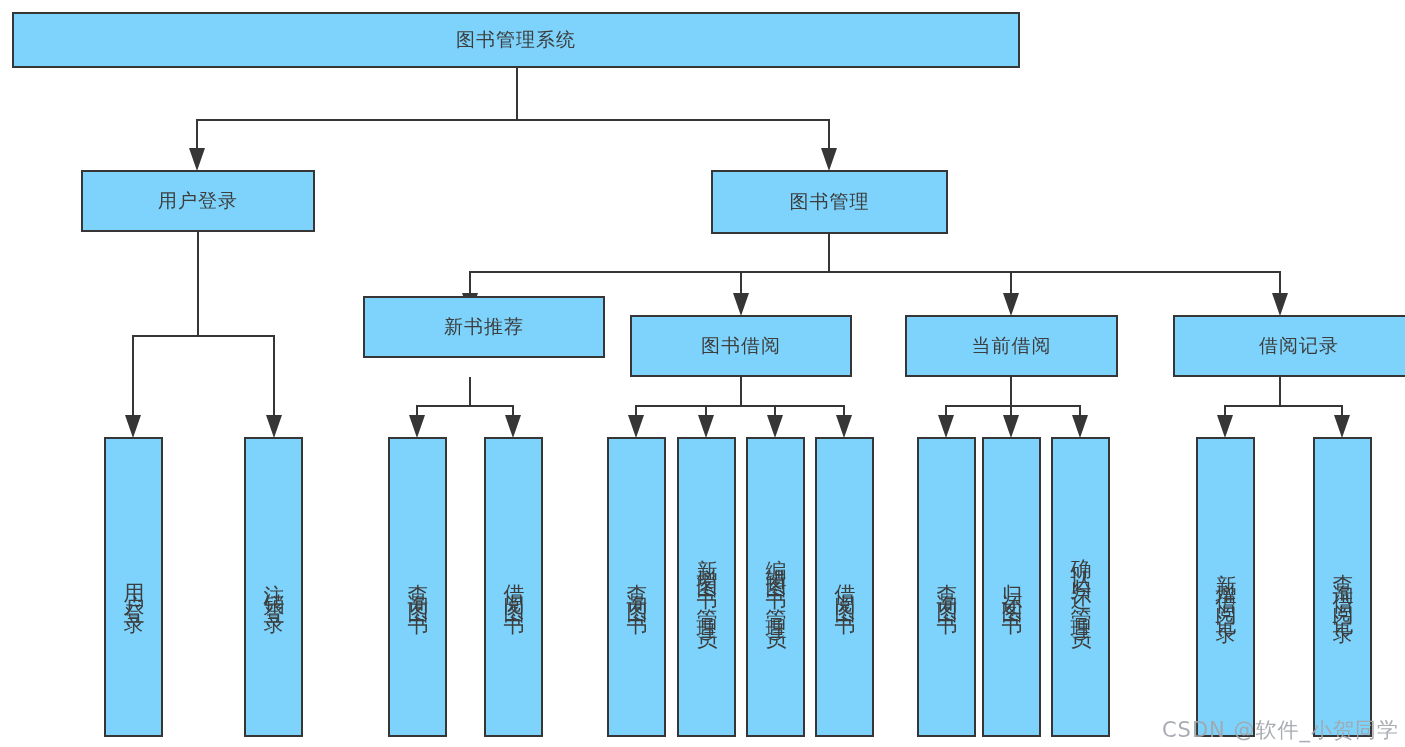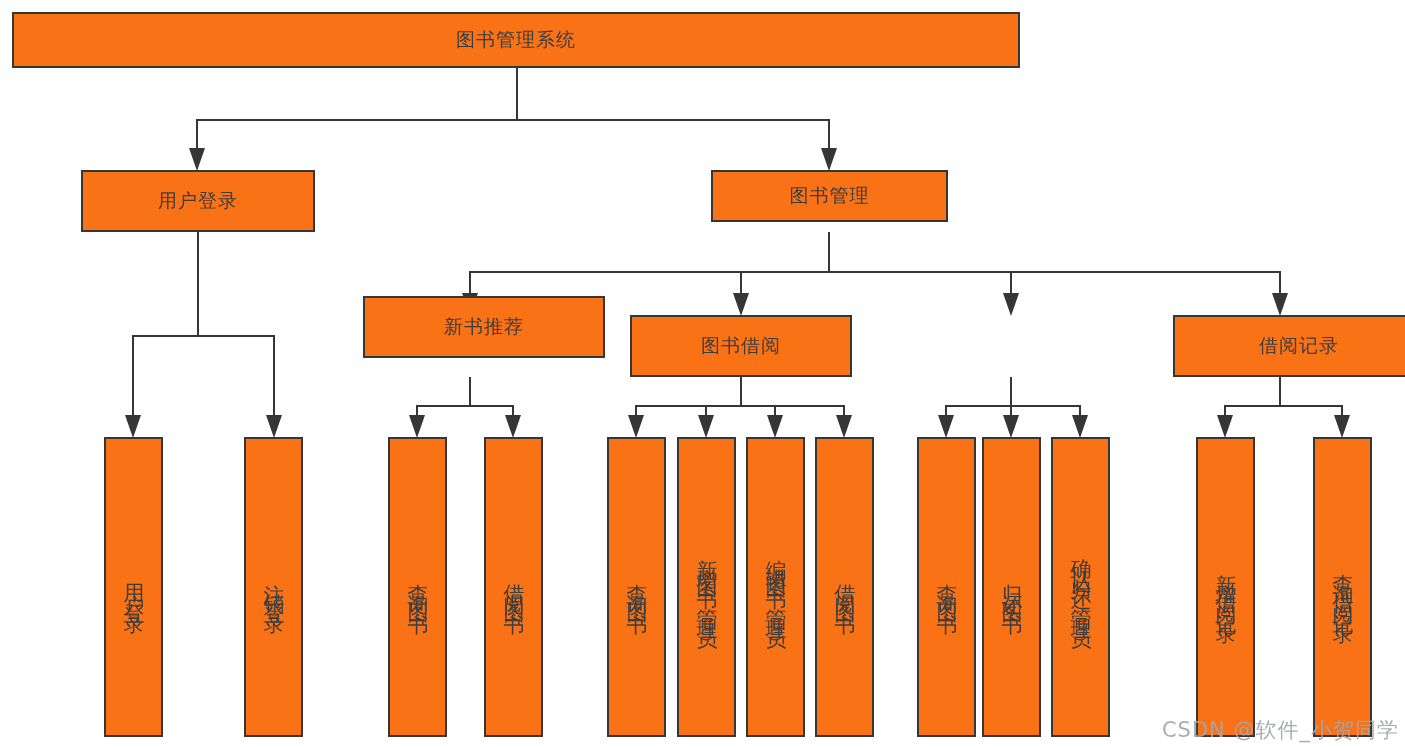--- a/index.html
+++ b/index.html
@@ -16,21 +16,21 @@
     overflow: hidden;
   }
   .connectors {
     position: absolute;
     left: 0; top: 0;
     width: 1405px; height: 747px;
     z-index: 1;
   }
   .node {
     position: absolute;
-    background: #f97316;
+    background: #7dd3fc;
     border: 2px solid #363636;
     display: flex;
     align-items: center;
     justify-content: center;
     z-index: 2;
     font-size: 19px;
     letter-spacing: 1px;
     color: #3d3d3d;
     text-align: right;
   }
@@ -127,24 +127,25 @@
       <polygon points="1003,415 1019,415 1011,438"></polygon>
       <polygon points="1072,415 1088,415 1080,438"></polygon>
       <polygon points="1217,415 1233,415 1225,438"></polygon>
       <polygon points="1334,415 1350,415 1342,438"></polygon>
     </g>
   </svg>
 
   <div class="node root" style="left:12px; top:12px; width:1008px; height:56px;">图书管理系统</div>
 
   <div class="node" style="left:81px; top:170px; width:234px; height:62px;">用户登录</div>
-  <div class="node" style="left:711px; top:170px; width:237px; height:52px;">图书管理</div>
+  <div class="node" style="left:711px; top:170px; width:237px; height:64px;">图书管理</div>
 
   <div class="node" style="left:363px; top:296px; width:242px; height:62px;">新书推荐</div>
   <div class="node" style="left:630px; top:315px; width:222px; height:62px;font-family:Liberation Serif, serif;">图书借阅</div>
+  <div class="node" style="left:905px; top:315px; width:213px; height:62px;">当前借阅</div>
   <div class="node" style="left:1173px; top:315px; width:252px; height:62px;">借阅记录</div>
 
   <div class="node leaf" style="left:104px;">
     <span class="vtext">用户登录</span>
   </div>
   <div class="node leaf" style="left:244px;">
     <span class="vtext">注销登录</span>
   </div>
 
   <div class="node leaf" style="left:388px;">

